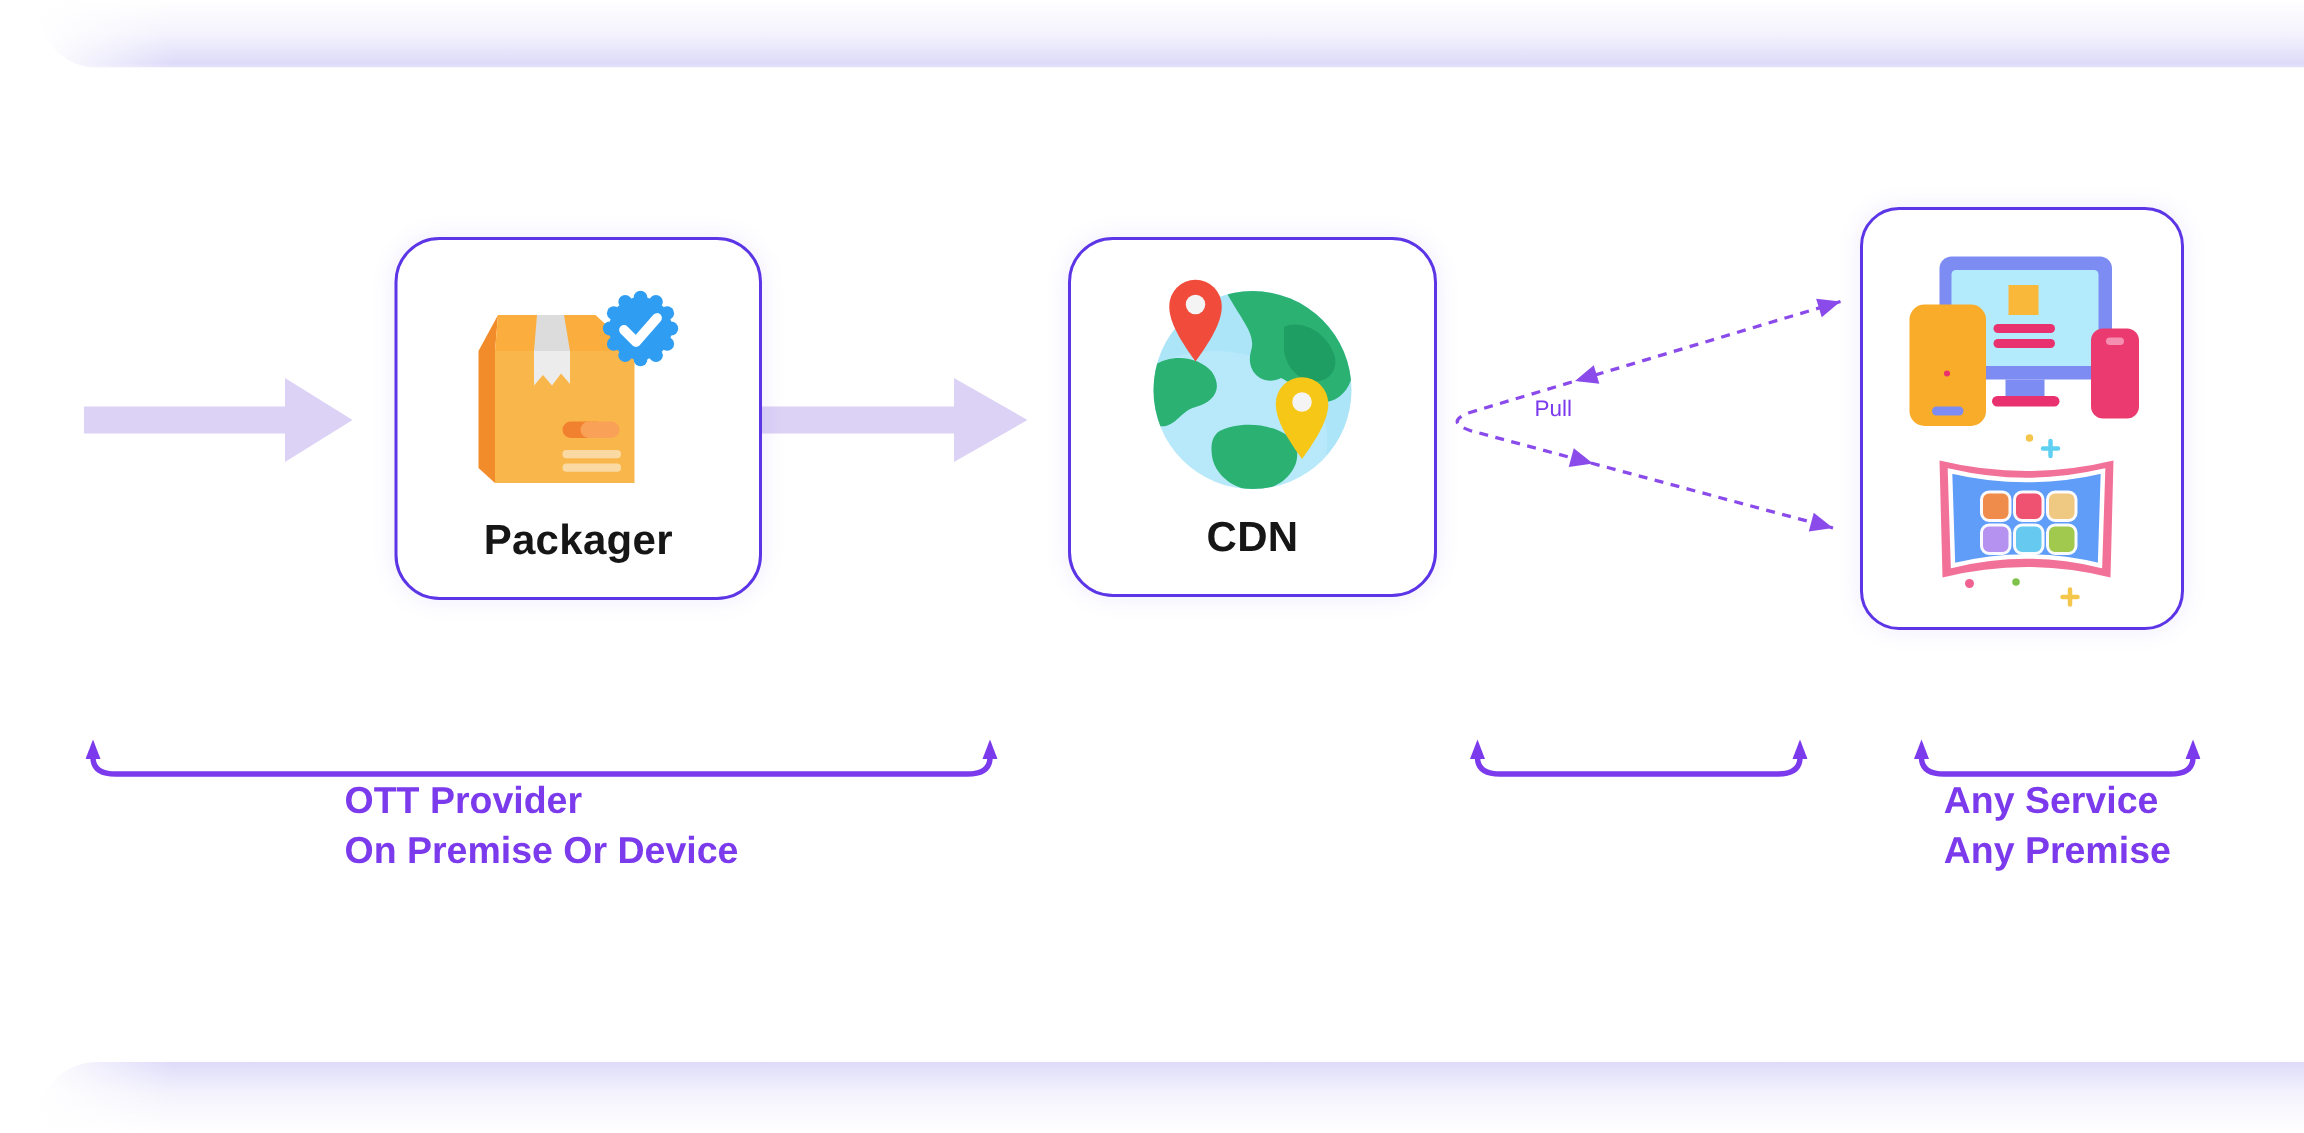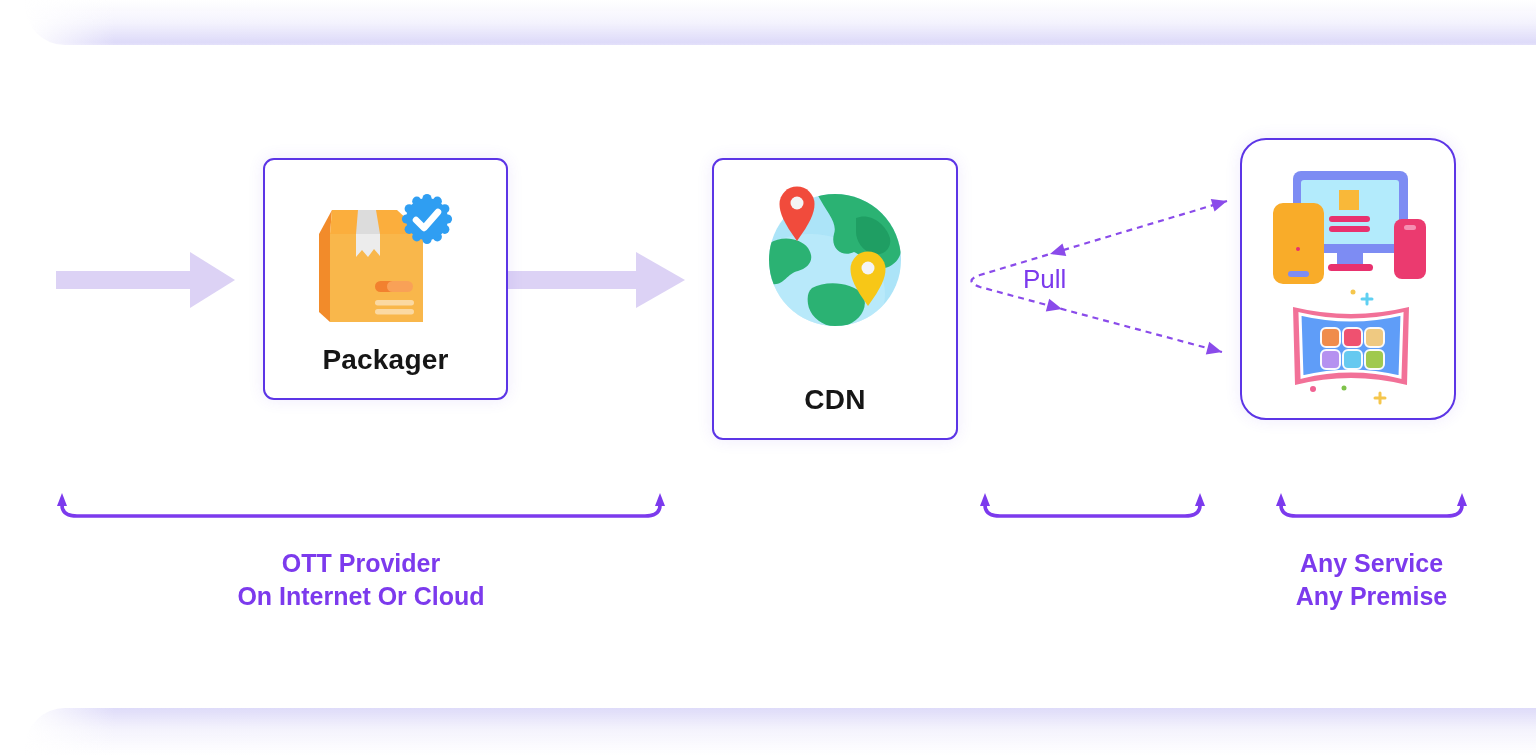--- a/index.html
+++ b/index.html
@@ -18,41 +18,41 @@
   .band-bottom{
     bottom:0;height:47px;border-radius:40px 0 0 0;
     background:
       linear-gradient(90deg,#ffffff 0px,rgba(255,255,255,0) 90px),
       linear-gradient(180deg,#dedbf9 0%,rgba(235,233,251,.55) 45%,rgba(255,255,255,0) 100%);
   }
   
   .node{
     position:absolute;background:#ffffff;
     border:2px solid var(--box-border,#5c35e6);
-    border-radius:11px;box-sizing:border-box;
+    border-radius:30px;box-sizing:border-box;
     box-shadow:0 0 16px rgba(99,56,232,.10);
   }
   .node-icon{position:absolute;left:50%;transform:translateX(-50%);}
   .node-label{
     position:absolute;left:0;right:0;bottom:22px;text-align:center;
     font-size:28px;font-weight:bold;color:#161616;letter-spacing:.2px;
   }
   
   .flow-arrow{position:absolute;}
   
   .pull-svg{position:absolute;left:950px;top:185px;}
   .pull-label{
-    position:absolute;left:1023px;top:264px;font-size:26px;font-weight:500;
+    position:absolute;left:1023px;top:264px;font-size:15px;font-weight:500;
     color:var(--purple-text,#7c3aed);
   }
   
   .bracket-block{position:absolute;top:492px;display:flex;flex-direction:column;align-items:center;}
   .bracket-svg{display:block;}
   .bracket-label{
-    margin-top:29px;text-align:center;font-size:25px;font-weight:bold;
+    text-align:left;font-size:25px;font-weight:bold;
     line-height:33px;color:var(--purple-text,#7c3aed);
   }
   .bracket-label span{display:block;}
 </style>
 </head>
 <body>
 
 <div class="canvas">
 
   <div class="band band-top"></div>
@@ -95,21 +95,21 @@
           <circle cx="115" cy="14.5" r="4.6"></circle>
         <circle cx="125.3" cy="17.2" r="4.6"></circle>
           <circle cx="132.8" cy="24.8" r="4.6"></circle>
         <circle cx="115" cy="35" r="21"></circle>
       </g>
       <path d="M104 36 L112 44 L126 28" fill="none" stroke="#ffffff" stroke-width="6.5" stroke-linecap="round" stroke-linejoin="round"></path>
     </svg>
     <div class="node-label">Packager</div>
   </div>
 
-  <div class="node" style="left:712px;top:158px;width:246px;height:282px">
+  <div class="node" style="left:712px;top:158px;width:246px;height:240px">
     <svg class="node-icon" style="top:24px" width="150" height="150" viewBox="0 0 150 150">
       <defs>
           <clipPath id="globeClip">
             <circle cx="75" cy="76" r="66"></circle>
           </clipPath>
         </defs>
       <circle cx="75" cy="76" r="66" fill="#ace4f8"></circle>
       <g clip-path="url(#globeClip)">
         <ellipse cx="50" cy="110" rx="75" ry="60" fill="#c2edfb" opacity="0.55"></ellipse>
 
@@ -192,21 +192,21 @@
   </div>
 
   <div class="bracket-block" style="left:57px;width:608px">
     <svg class="bracket-svg" width="608" height="26" viewBox="0 0 608 26">
       <path d="M5 13 Q5 24 20 24 L588 24 Q603 24 603 13" fill="none" stroke="var(--purple-text,#7c3aed)" stroke-width="3.6" stroke-linecap="round"></path>
       <polygon points="5,1 0,14 10,14" fill="var(--purple-text,#7c3aed)"></polygon>
       <polygon points="603,1 598,14 608,14" fill="var(--purple-text,#7c3aed)"></polygon>
     </svg>
     <div class="bracket-label">
       <span>OTT Provider</span>
-      <span>On Internet Or Cloud</span>
+      <span>On Premise Or Device</span>
     </div>
   </div>
 
 
   <div class="bracket-block" style="left:980px;width:225px">
     <svg class="bracket-svg" width="225" height="26" viewBox="0 0 225 26">
       <path d="M5 13 Q5 24 20 24 L205 24 Q220 24 220 13" fill="none" stroke="var(--purple-text,#7c3aed)" stroke-width="3.6" stroke-linecap="round"></path>
       <polygon points="5,1 0,14 10,14" fill="var(--purple-text,#7c3aed)"></polygon>
       <polygon points="220,1 215,14 225,14" fill="var(--purple-text,#7c3aed)"></polygon>
     </svg>

